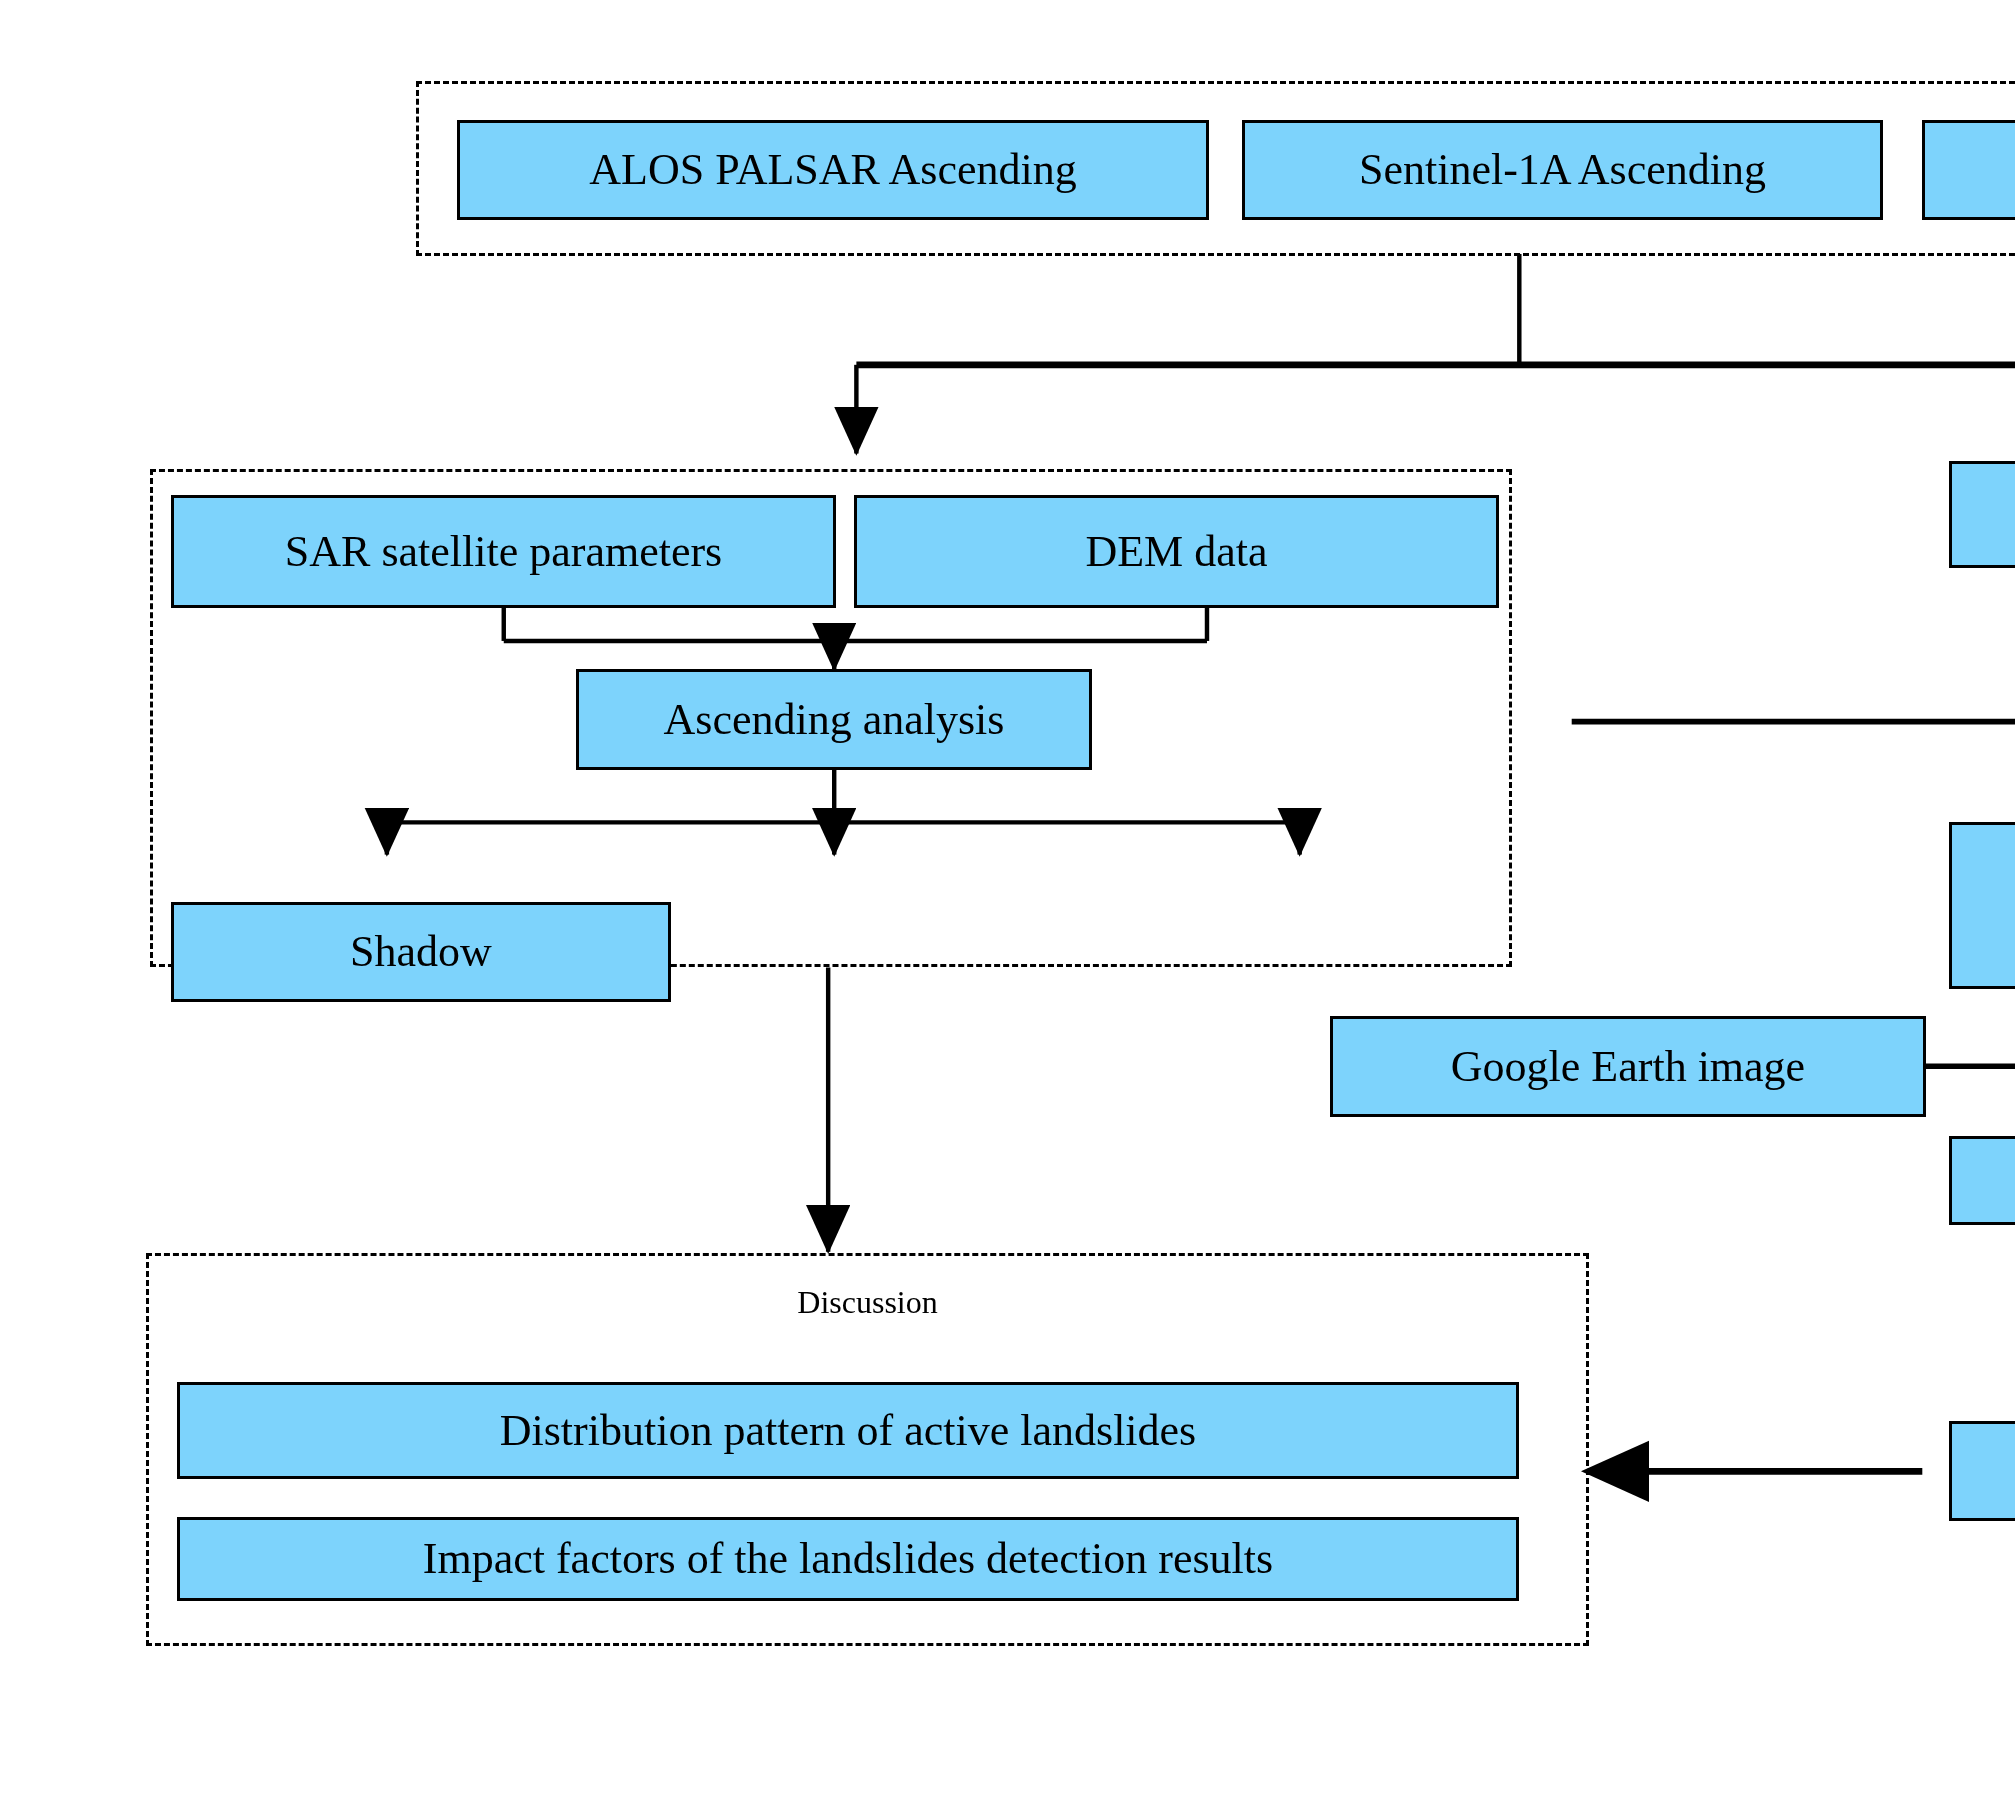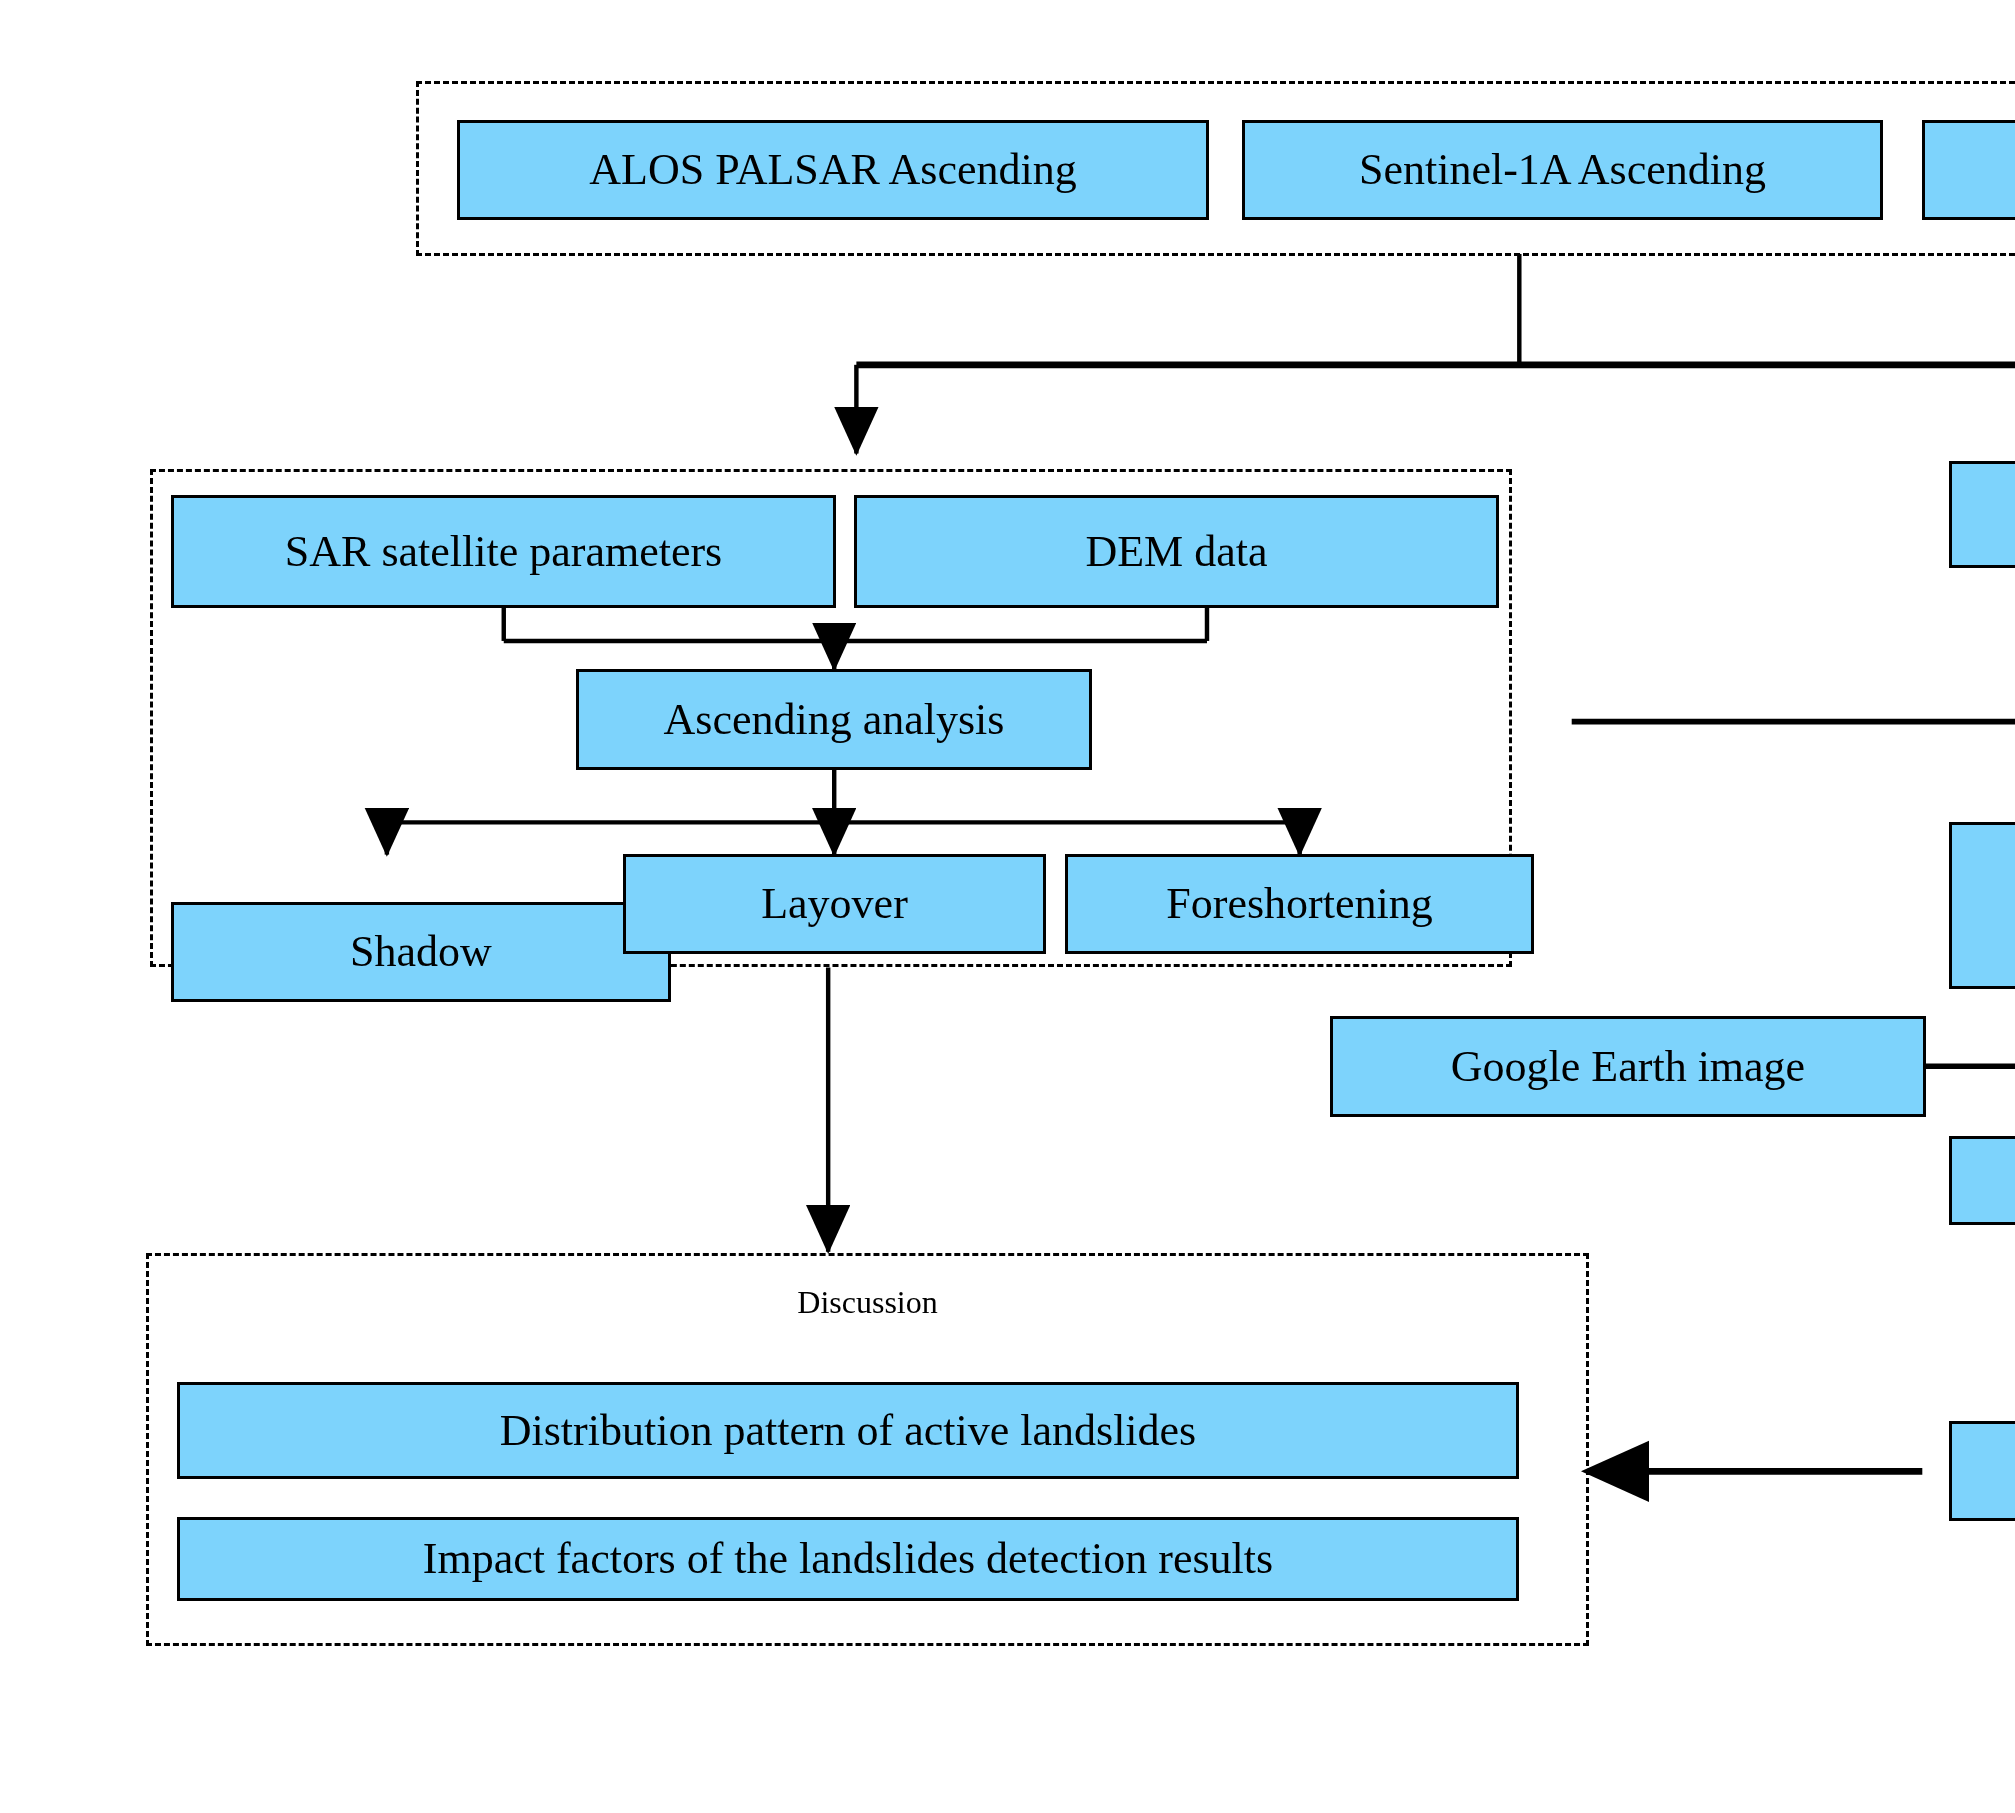--- a/index.html
+++ b/index.html
@@ -116,27 +116,21 @@
   </div>
 
   <div class="node" style="left:576px;top:669px;width:516px;height:101px;font-size:44px;">
     <span class="lbl">Ascending analysis</span>
   </div>
 
   <div class="node" style="left:171px;top:854px;width:500px;height:100px;font-size:44px;margin-top:48px;">
     <span class="lbl">Shadow</span>
   </div>
 
-  <div class="node" style="left:623px;top:854px;width:423px;height:100px;font-size:44px;">
-    <span class="lbl">Layover</span>
-  </div>
 
-  <div class="node" style="left:1065px;top:854px;width:469px;height:100px;font-size:44px;">
-    <span class="lbl">Foreshortening</span>
-  </div>
 
   <div class="node" style="left:1949px;top:461px;width:705px;height:107px;font-size:44px;">
     
   </div>
 
   <div class="node" style="left:1949px;top:822px;width:705px;height:167px;font-size:44px;">
     
   </div>
 
   <div class="node" style="left:1330px;top:1016px;width:596px;height:101px;font-size:44px;">

